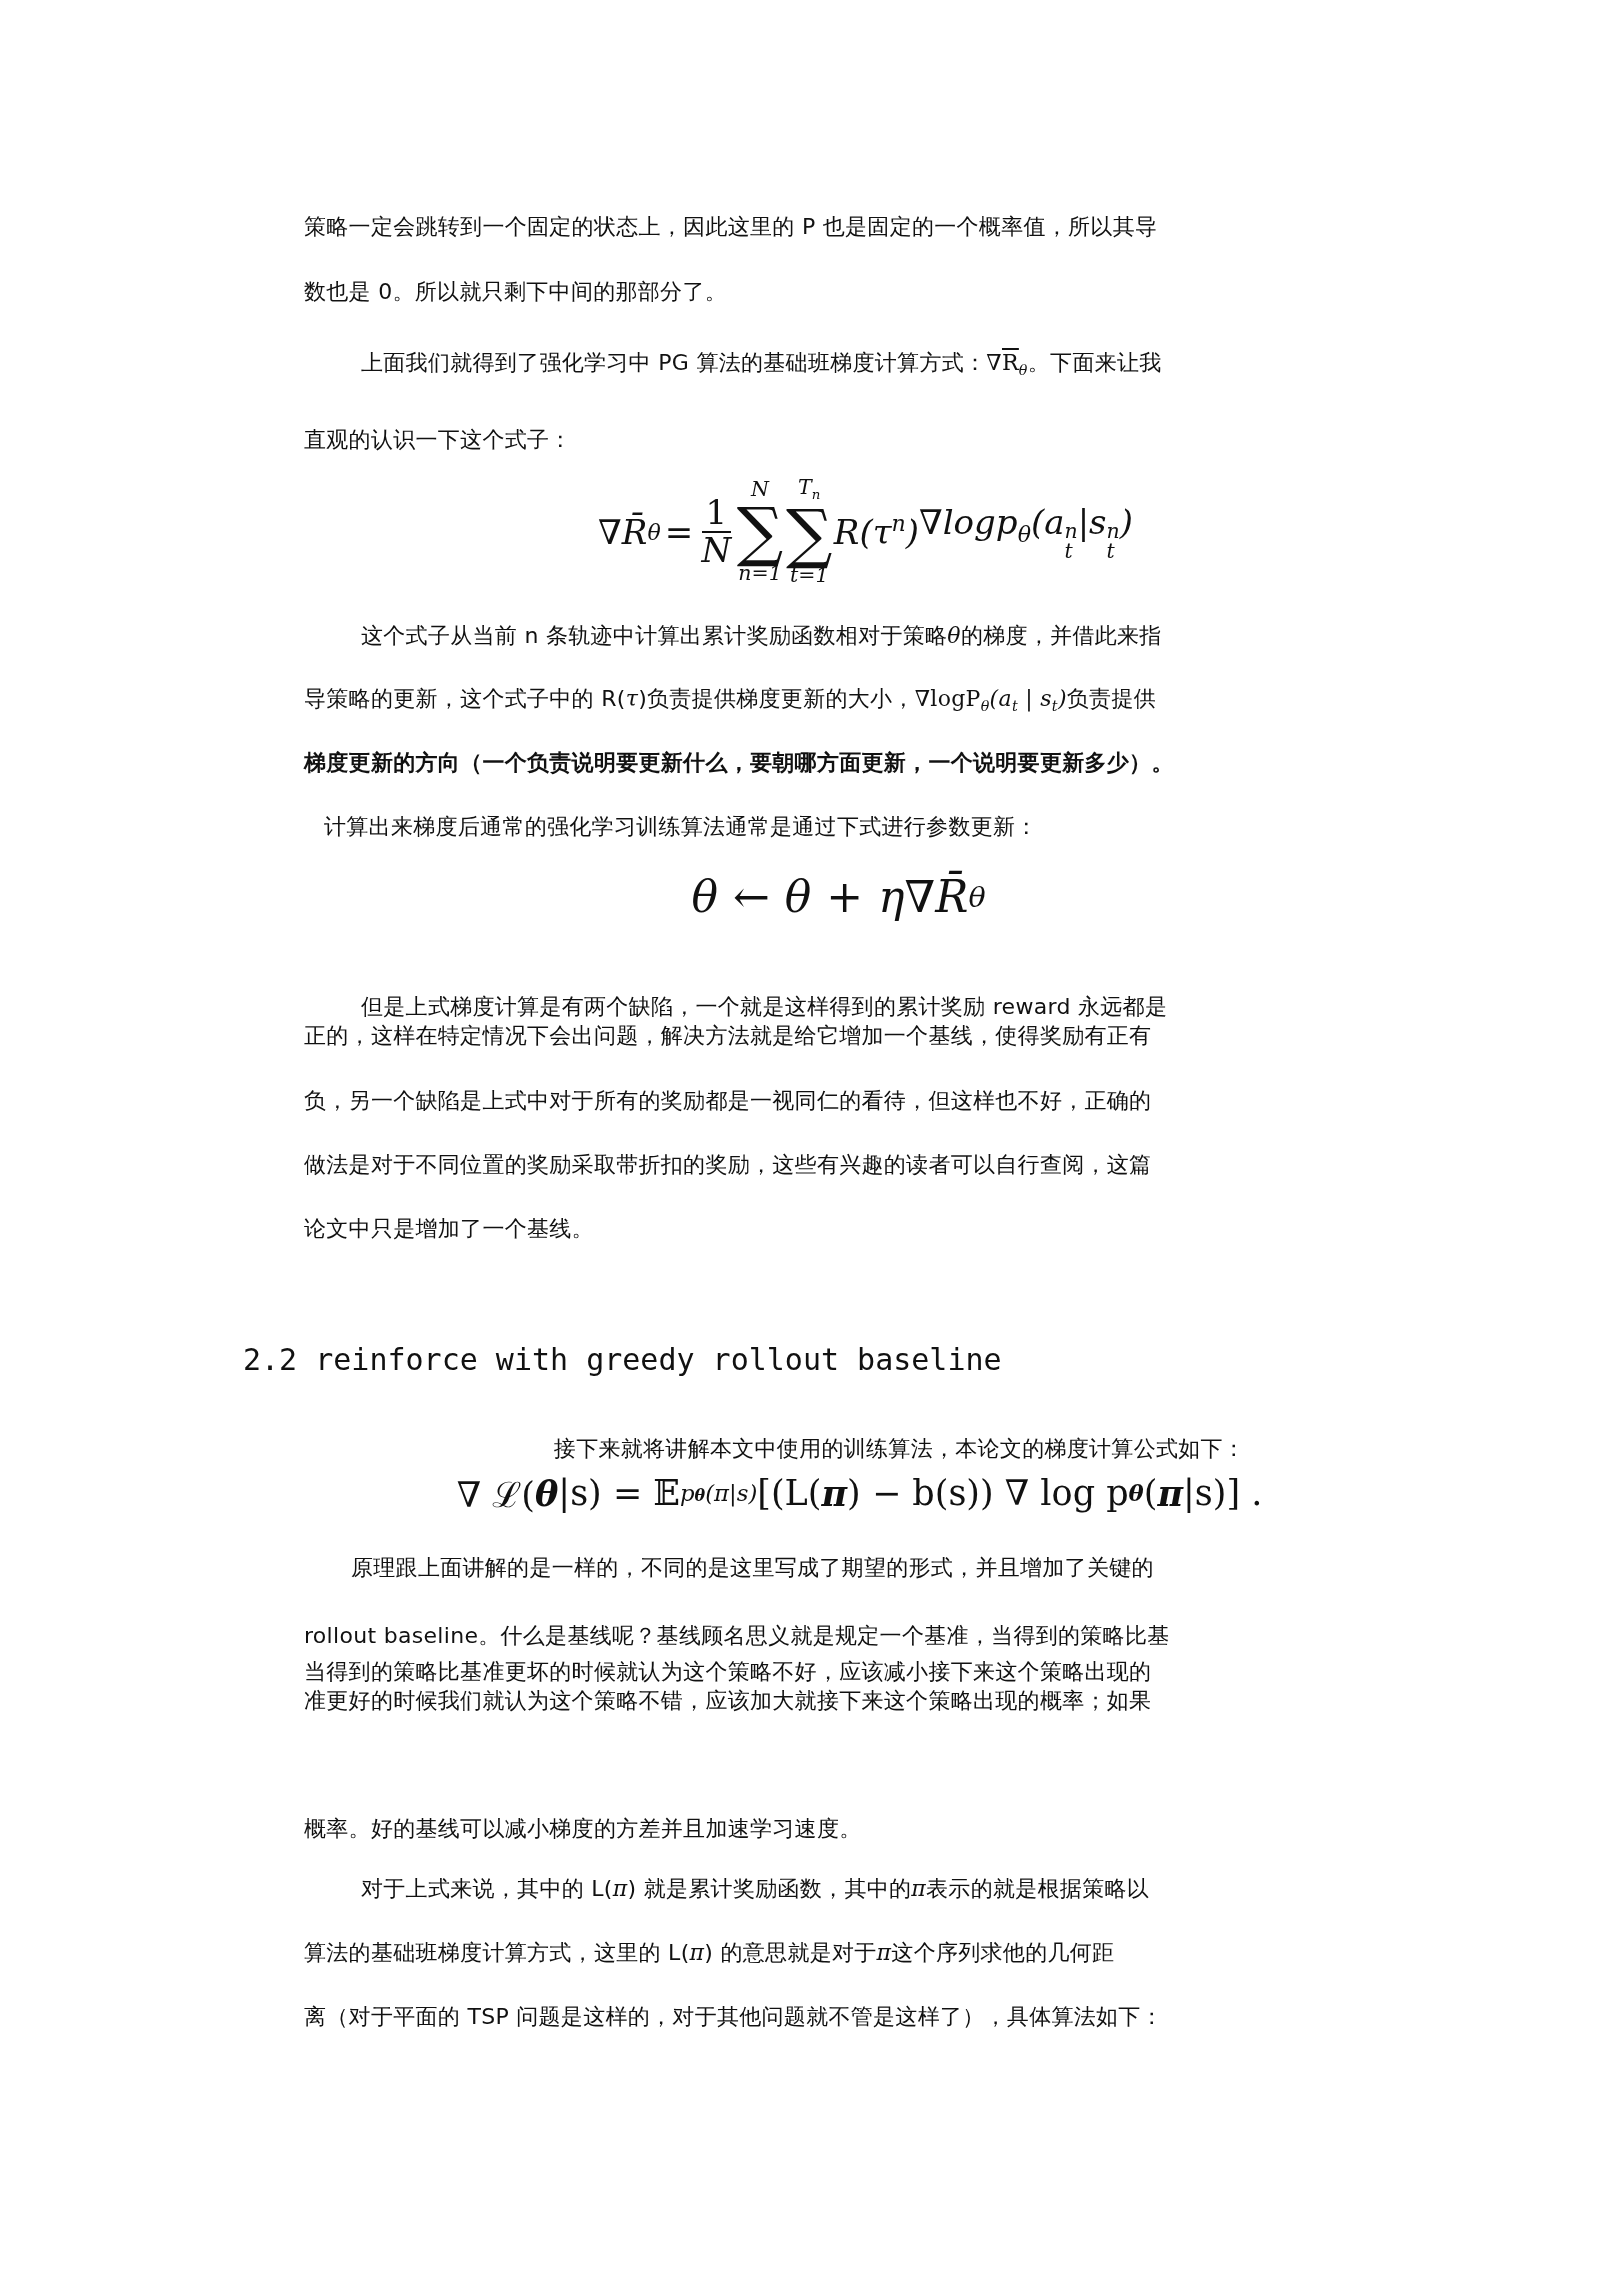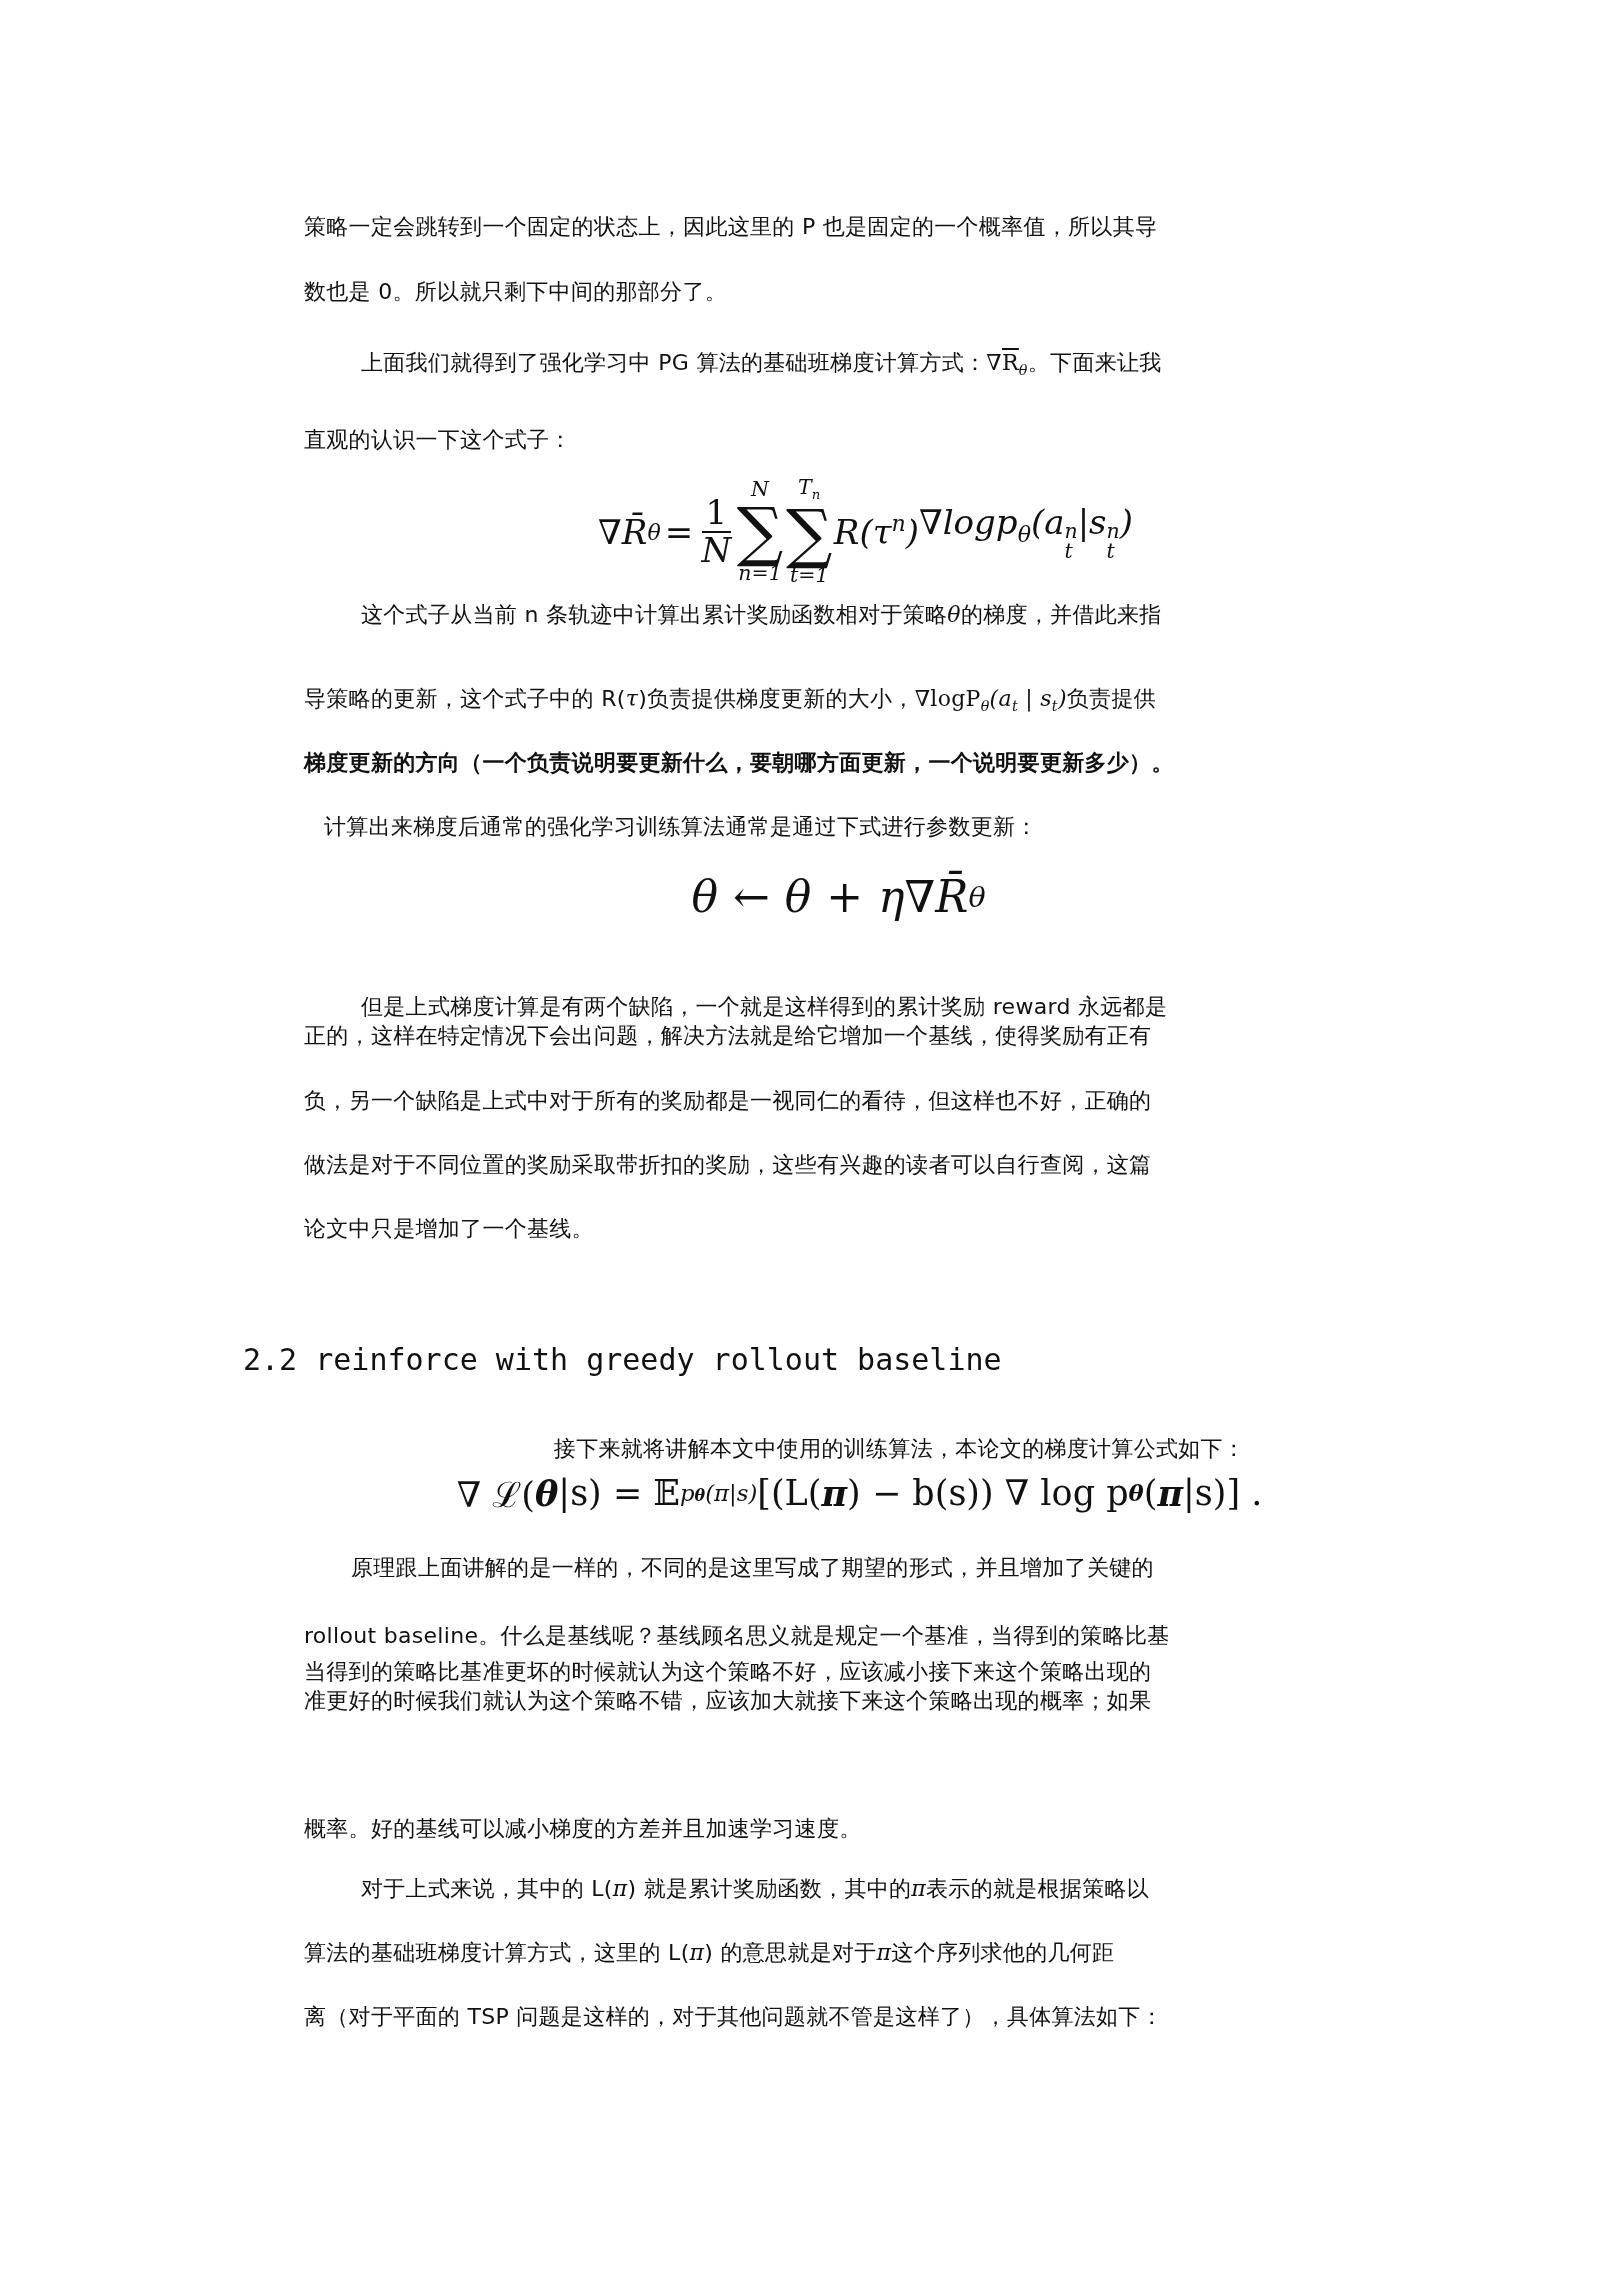--- a/index.html
+++ b/index.html
@@ -59,21 +59,21 @@
   <span class="it"><span>R(τ</span><span class="sup">n</span><span>)</span></span>
   <span class="it"><span>∇logp</span><span class="sub">θ</span><span>(a</span><span style="display:inline-flex;flex-direction:column;font-size:0.6em;line-height:1;vertical-align:-0.2em;">
         <span>n</span>
         <span>t</span>
       </span><span>|s</span><span style="display:inline-flex;flex-direction:column;font-size:0.6em;line-height:1;vertical-align:-0.2em;">
         <span>n</span>
         <span>t</span>
       </span><span>)</span></span>
 </div>
 
-<div class="line indent" style="top:598px;">
+<div class="line indent" style="top:619px;">
   <span>这个式子从当前 n 条轨迹中计算出累计奖励函数相对于策略</span><span class="math">θ</span><span>的梯度，并借此来指</span>
 </div>
 <div class="line" style="top:682px;">
   <span>导策略的更新，这个式子中的 R(</span><span class="math">τ</span><span>)负责提供梯度更新的大小，</span><span class="mathup"><span>∇logP</span><span class="math sub">θ</span><span class="math">(a</span><span class="math sub">t</span><span class="math"> | s</span><span class="math sub">t</span><span class="math">)</span></span><span>负责提供</span>
 </div>
 <div class="line" style="top:746px;font-weight:bold;">梯度更新的方向（一个负责说明要更新什么，要朝哪方面更新，一个说明要更新多少）。</div>
 <div class="line" style="top:810px;margin-left:20px;">计算出来梯度后通常的强化学习训练算法通常是通过下式进行参数更新：</div>
 
 <div class="formula" style="left:675px; top:864px; width:327px; height:65px; font-size:44px;">
   <span class="it">θ</span>

